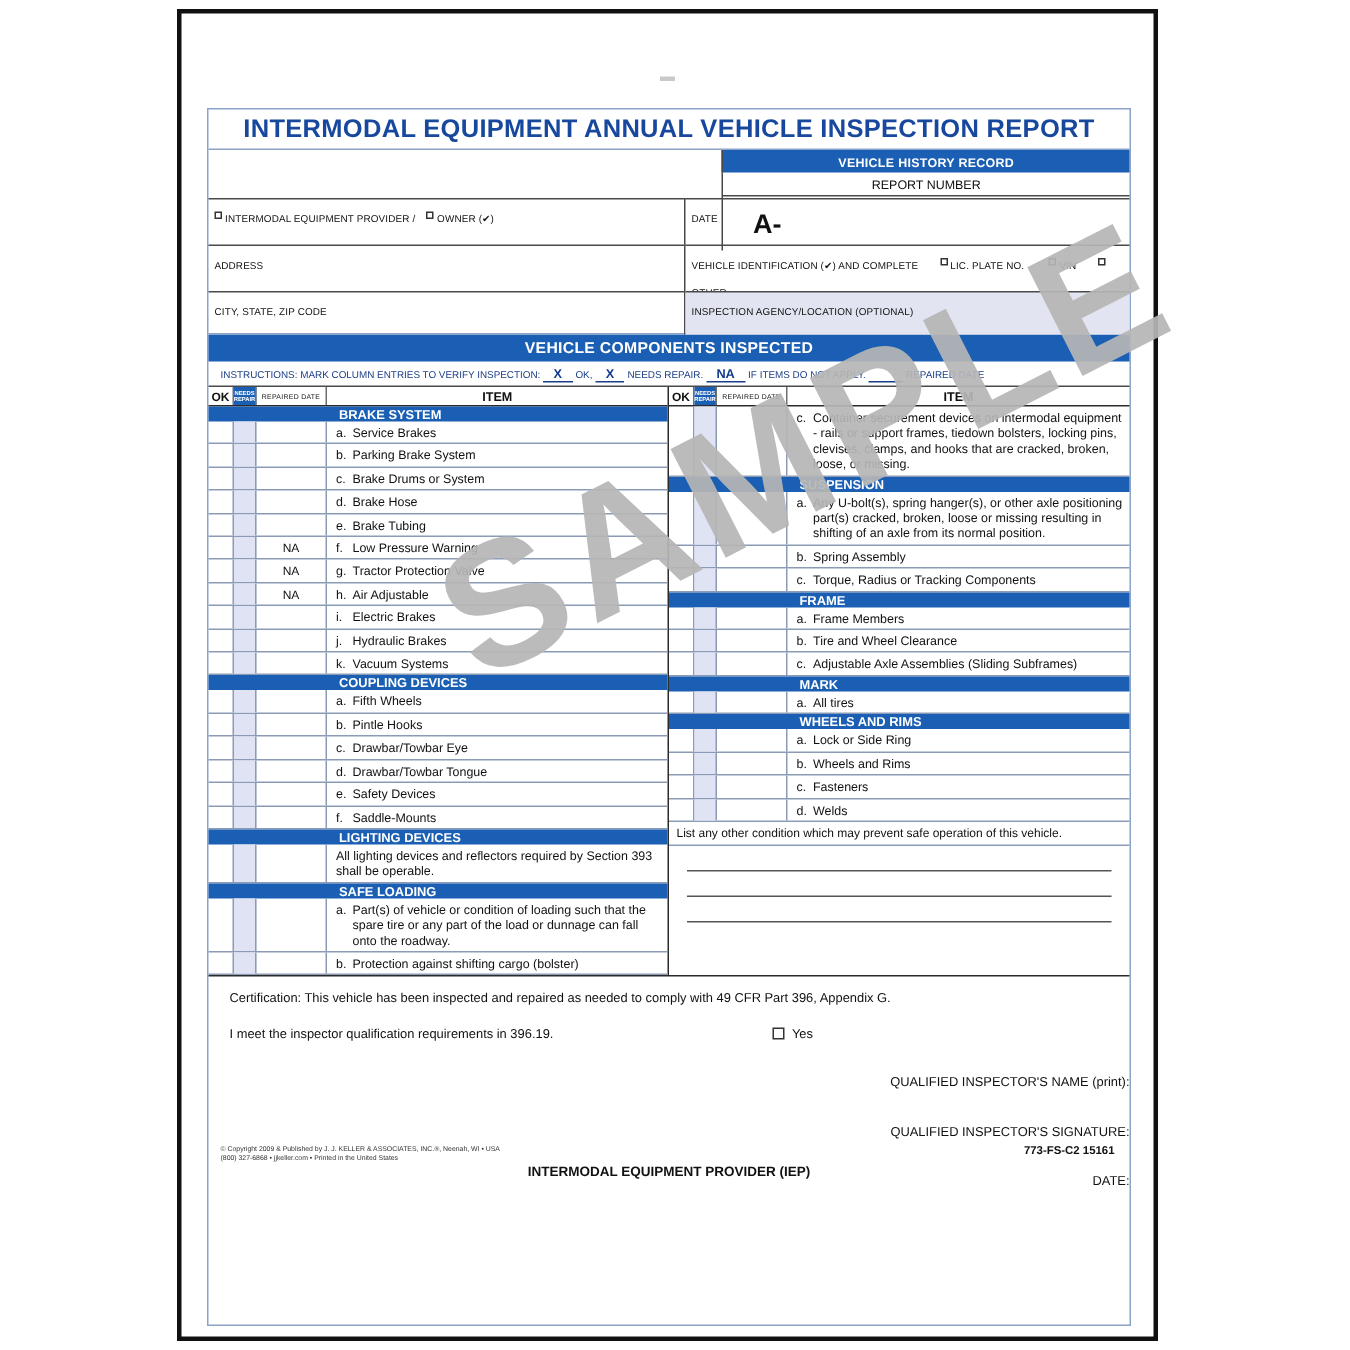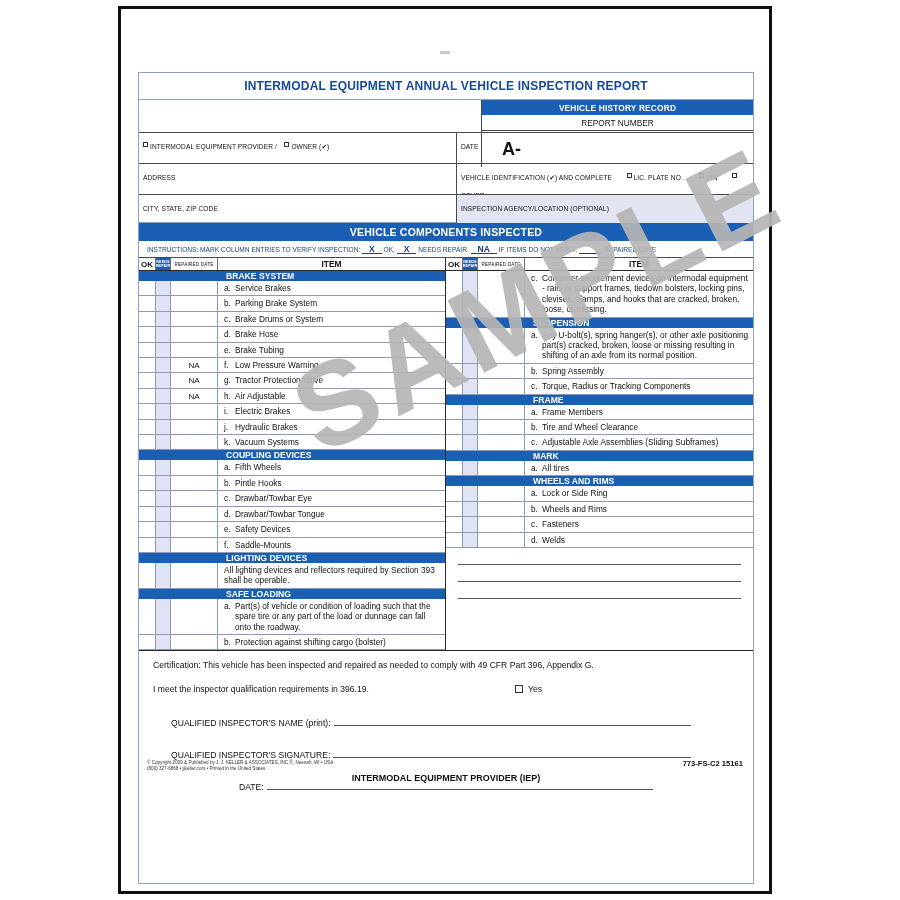--- a/index.html
+++ b/index.html
@@ -40,21 +40,21 @@
 
   
   .title-row {
     height: 27px;
     border-bottom: 1.5px solid #8ba3c7;
     display: flex; align-items: center; justify-content: center;
   }
   .title-row .ttl {
     color: #17489e;
     font-weight: bold;
-    font-size: 12px;
+    font-size: 17px;
     letter-spacing: .2px;
   }
 
   
   .idblock { position: relative; height: 123px; border-bottom: 1.5px solid #8ba3c7; }
 
   .vhr {
     position: absolute; right: 0px; top: 0px;
     width: 272px;
   }
@@ -140,21 +140,21 @@
   .notes .ruled { height: 17px; padding: 0 12px; display:flex; align-items:flex-end; }
   .notes .ruled span { display:block; width: 100%; border-bottom: 1px solid #555; }
 
   
   .cert { border-top: 1.2px solid #2b2b2b; padding: 9px 0 0 0; position: relative; }
   .cert .l1 { font-size: 8.6px; color: #111; padding: 0 0 0 14px; }
   .cert .l2 { font-size: 8.6px; color: #111; padding: 14px 0 0 14px; display:flex; align-items:center; }
   .cert .l2 .ybox { margin-left: 146px; display:flex; align-items:center; }
   .cert .cbig { display:inline-block; width: 8px; height: 8px; border: 1px solid #333;
                 background:#fff; margin-right: 5px; }
-  .cert .fld { font-size: 8.6px; color:#111; padding: 0 0 0 32px; display:flex; align-items:flex-end; }
+  .cert .fld { font-size: 8.6px; color:#111; padding: 0 0 0 32px; display:flex; align-items:flex-end;flex-direction:column; }
   .cert .fld .ln { flex: 1; border-bottom: 1px solid #555; margin: 0 62px 2px 3px; height: 10px; }
   .cert .r1 { margin-top: 22px; }
   .cert .r2 { margin-top: 20px; }
   .cert .r3 { margin-top: 20px; padding-left: 100px; }
   .cert .r3 .ln { margin-right: 100px; }
   .copy { position: absolute; left: 8px; bottom: 20px; font-size: 4.6px; color: #333; line-height: 6.2px; }
   .code { position: absolute; right: 10px; bottom: 24px; font-size: 7.6px; font-weight: bold; color:#111; }
   .chassis { text-align: center; font-size: 9px; font-weight: bold; color: #111; line-height: 12px;
              position:absolute; left:0; bottom: 8px; width: 100%; }
 
@@ -584,20 +584,21 @@
                 <div class="ok"></div>
                 <div class="nr"></div>
                 <div class="rd"></div>
                 <div class="it">
                   <span class="ltr">d.</span>
                   <span class="txt">Welds</span>
                 </div>
               </div>
             </div>
           <div class="notes">
+            <div class="title">List any other condition which may prevent safe operation of this vehicle.</div>
             <div id="note-lines">
                 <div class="ruled">
                   <span></span>
                 </div>
                 <div class="ruled">
                   <span></span>
                 </div>
                 <div class="ruled">
                   <span></span>
                 </div>

